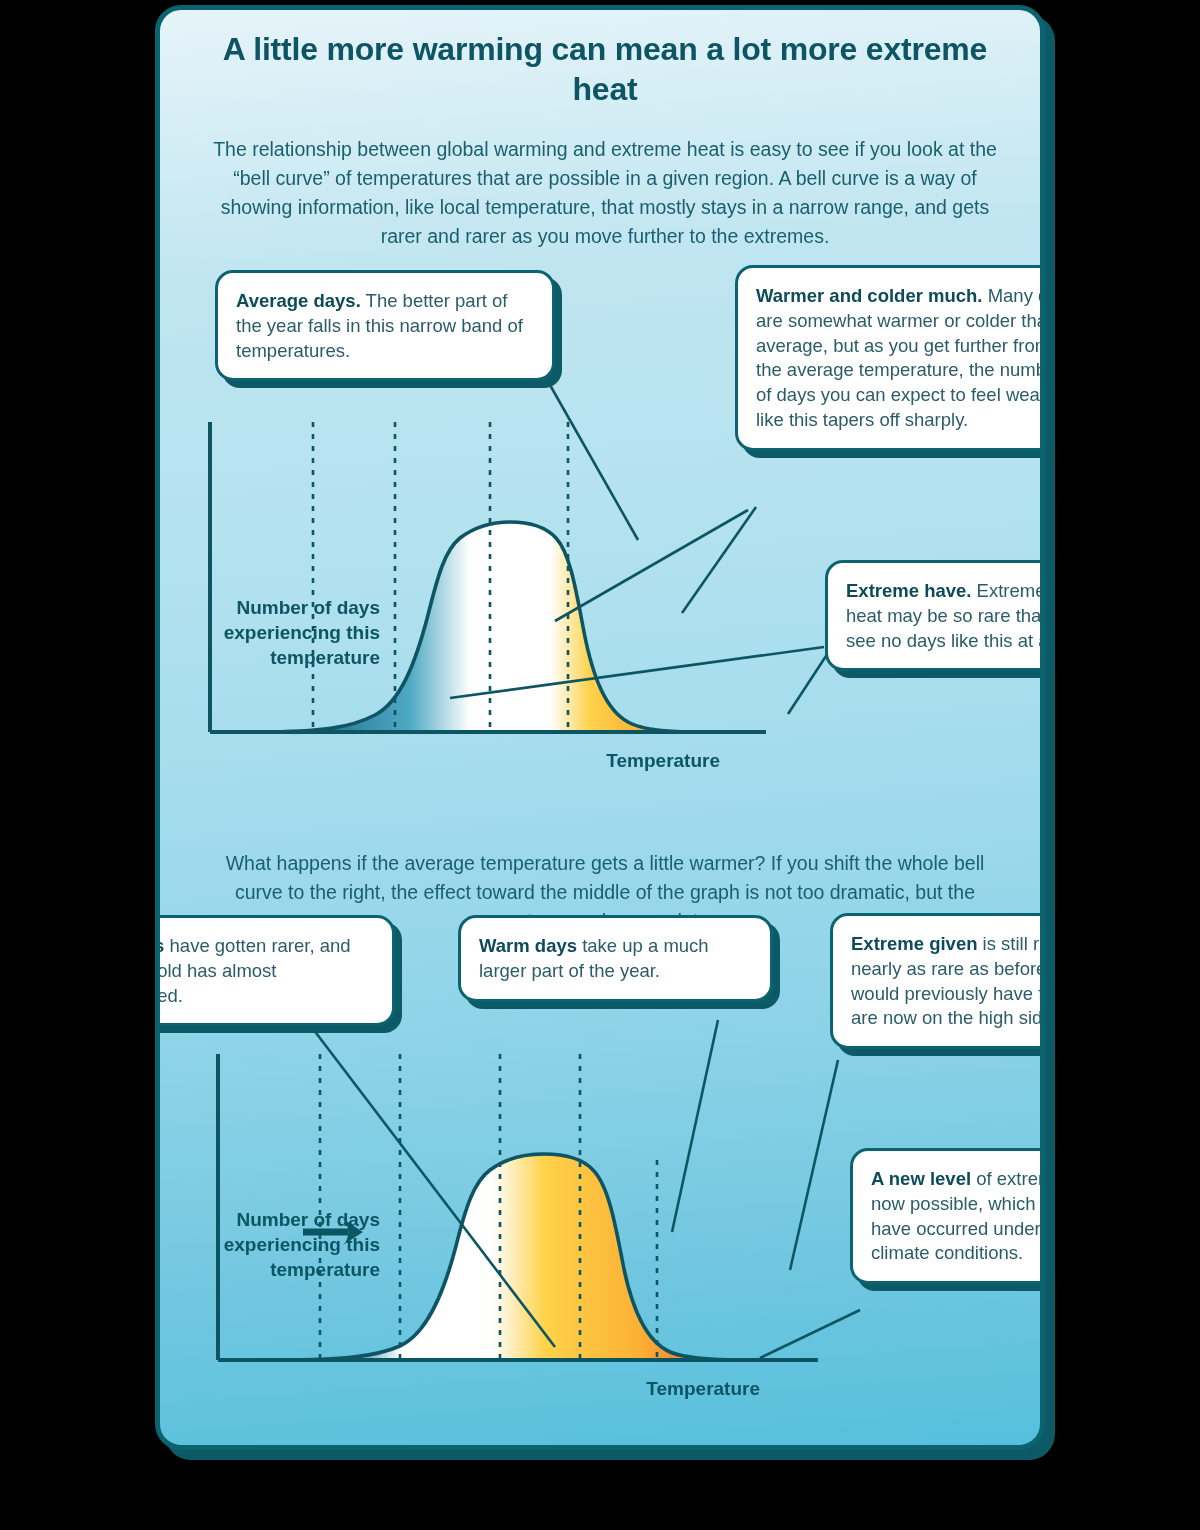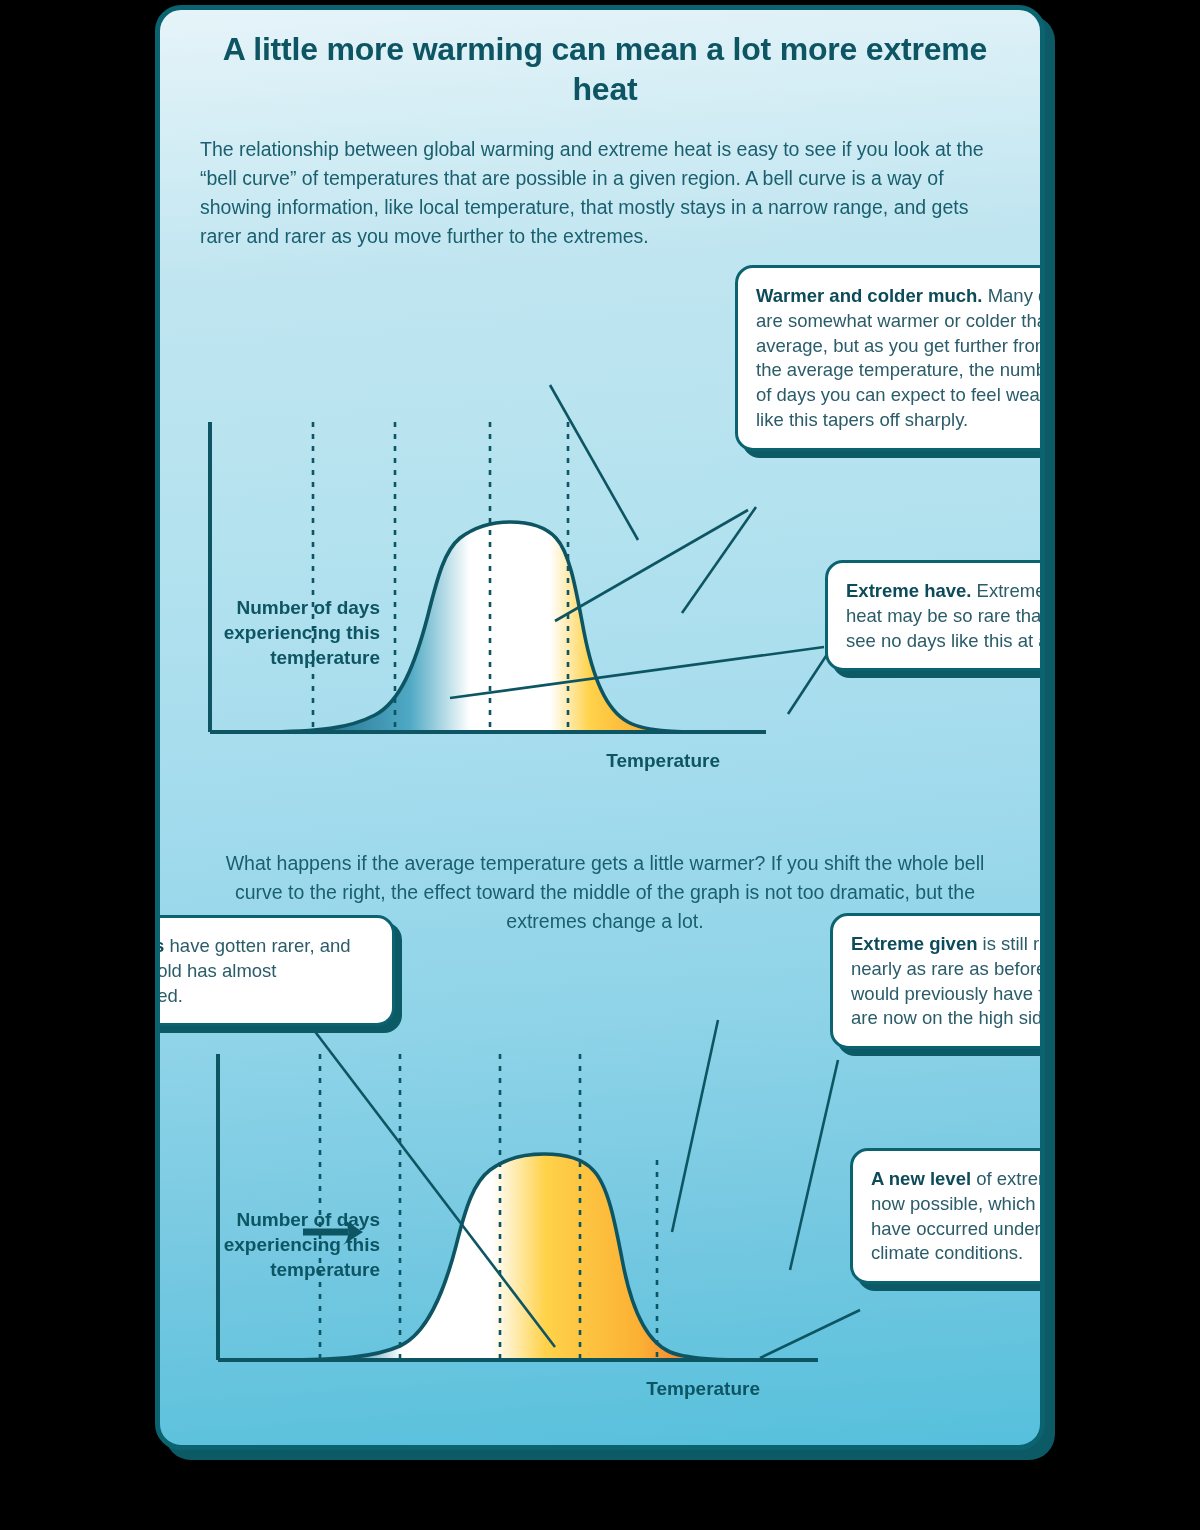--- a/index.html
+++ b/index.html
@@ -19,21 +19,21 @@
     overflow:hidden;
   }
 
   
   .title{
     position:absolute;left:40px;top:20px;width:810px;text-align:center;
     font-size:32px;font-weight:bold;color:#0d5563;line-height:1.24;
     letter-spacing:-.2px;
   }
   .lede{
-    position:absolute;left:40px;top:125px;width:810px;text-align:left;
+    position:absolute;left:40px;top:125px;width:810px;text-align:center;
     font-size:19.5px;color:#195f6e;line-height:1.48;
   }
   .mid-para{
     position:absolute;left:40px;top:795px;width:810px;text-align:center;
     font-size:19.5px;color:#195f6e;line-height:1.48;margin-top:44px;
   }
 
   
   .callout{
     position:absolute;background:#fff;border:3.5px solid #0b6370;border-radius:18px;
@@ -176,33 +176,39 @@
         <line x1="150" y1="1015" x2="395" y2="1337"></line>
 
         <line x1="558" y1="1010" x2="512" y2="1222"></line>
 
         <line x1="678" y1="1050" x2="630" y2="1260"></line>
 
         <line x1="700" y1="1300" x2="600" y2="1348"></line>
       </g>
     </svg>
 
+    <div class="callout" style="left:55px;top:260px;width:340px;">
+      <b>Average days.</b><span> The better part of the year falls in this narrow band of temperatures.</span>
+    </div>
 
     <div class="callout" style="left:575px;top:255px;width:365px;">
       <b>Warmer and colder much.</b><span> Many days are somewhat warmer or colder than average, but as you get further from the average temperature, the number of days you can expect to feel weather like this tapers off sharply.</span>
     </div>
 
     <div class="callout" style="left:665px;top:550px;width:355px;">
       <b>Extreme have.</b><span> Extreme cold and heat may be so rare that most years see no days like this at all.</span>
     </div>
 
     <div class="callout" style="left:-105px;top:905px;width:340px;">
       <b>Cold days</b><span> have gotten rarer, and extreme cold has almost disappeared.</span>
     </div>
 
+    <div class="callout" style="left:298px;top:905px;width:315px;">
+      <b>Warm days</b><span> take up a much larger part of the year.</span>
+    </div>
 
     <div class="callout" style="left:670px;top:903px;width:345px;">
       <b>Extreme given</b><span> is still rare, but not nearly as rare as before. Days that would previously have felt very hot are now on the high side of normal.</span>
     </div>
 
     <div class="callout" style="left:690px;top:1138px;width:330px;">
       <b>A new level</b><span> of extreme heat is now possible, which could never have occurred under the old climate conditions.</span>
     </div>
 
   </div>

